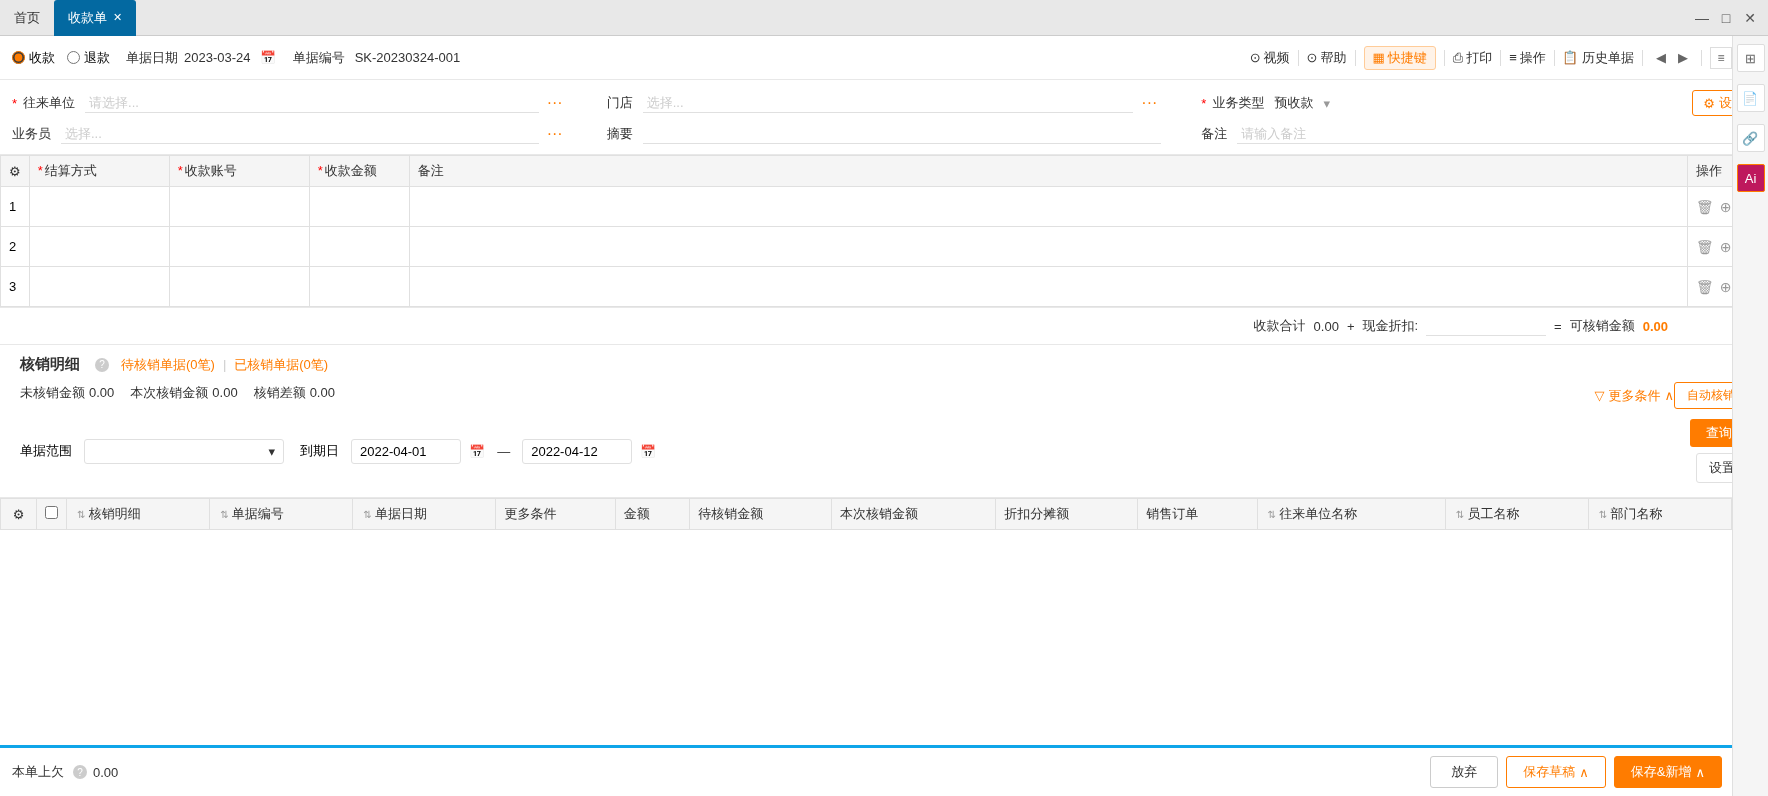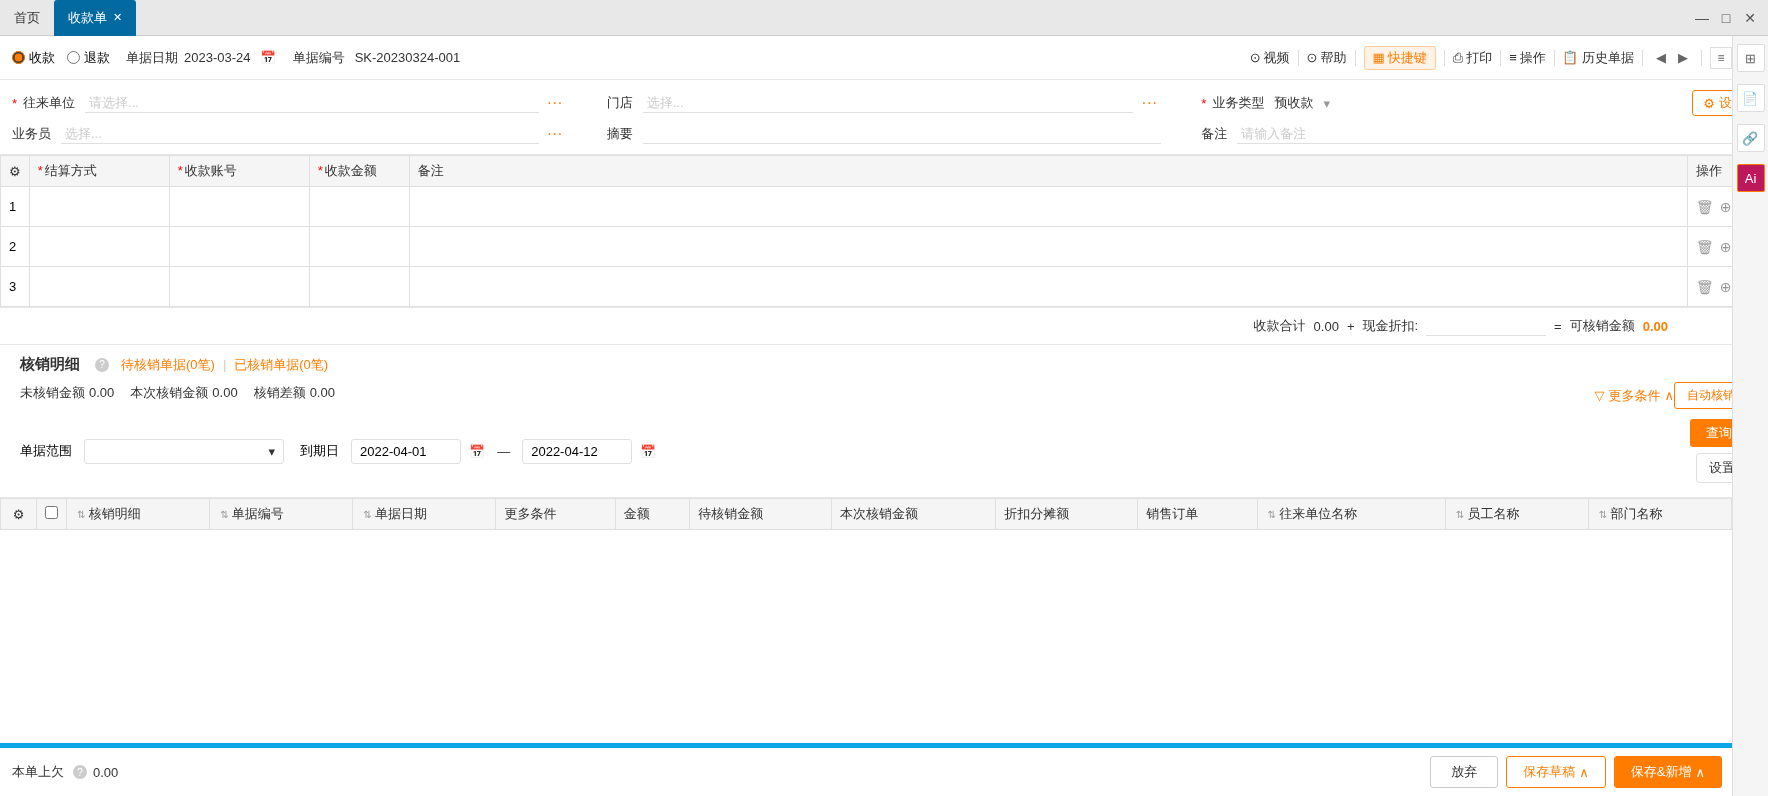--- a/index.html
+++ b/index.html
@@ -83,21 +83,21 @@
     .date-input { border: 1px solid #e0e0e0; padding: 4px 8px; border-radius: 3px; font-size: 13px; width: 110px; outline: none; }
     .date-sep { color: #333; }
     .query-btn { background: #ff7c00; color: #fff; border: none; padding: 5px 16px; border-radius: 3px; cursor: pointer; font-size: 13px; }
     .setting-btn2 { background: #fff; border: 1px solid #e0e0e0; color: #333; padding: 5px 12px; border-radius: 3px; cursor: pointer; font-size: 13px; }
 
     
     .bottom-table { width: 100%; border-collapse: collapse; }
     .bottom-table th { background: #f5f5f5; border: 1px solid #e0e0e0; padding: 6px 8px; text-align: left; font-weight: normal; color: #333; white-space: nowrap; font-size: 12px; }
 
     
-    .footer { display: flex; align-items: center; padding: 8px 12px; border-top: 5px solid #0ea5e9; background: #fff; margin-top: auto; gap: 36px; }
+    .footer { display: flex; align-items: center; padding: 8px 12px; border-top: 3px solid #0ea5e9; background: #fff; margin-top: auto; gap: 36px; }
     .footer-left { display: flex; align-items: center; gap: 6px; color: #333; }
     .footer-right { margin-left: auto; display: flex; align-items: center; gap: 8px; justify-content: flex-end; }
     .btn-abandon { background: #fff; border: 1px solid #ccc; color: #333; padding: 6px 20px; border-radius: 3px; cursor: pointer; font-size: 13px; }
     .btn-draft { background: #fff; border: 1px solid #ff7c00; color: #ff7c00; padding: 6px 16px; border-radius: 3px; cursor: pointer; font-size: 13px; display: flex; align-items: center; gap: 4px; }
     .btn-save-new { background: #ff7c00; border: 1px solid #ff7c00; color: #fff; padding: 6px 16px; border-radius: 3px; cursor: pointer; font-size: 13px; display: flex; align-items: center; gap: 4px; }
 
     
     .right-sidebar { position: fixed; right: 0; top: 36px; width: 36px; height: calc(796px - 36px); background: #f5f5f5; border-left: 1px solid #e0e0e0; display: flex; flex-direction: column; align-items: center; padding-top: 8px; gap: 12px; z-index: 10; }
     .sidebar-icon { width: 28px; height: 28px; display: flex; align-items: center; justify-content: center; cursor: pointer; color: #666; font-size: 16px; border: 1px solid #ddd; background: #fff; border-radius: 2px; }
     .sidebar-icon.orange { background: #be185d; color: #fff; border-color: #ff7c00; }

